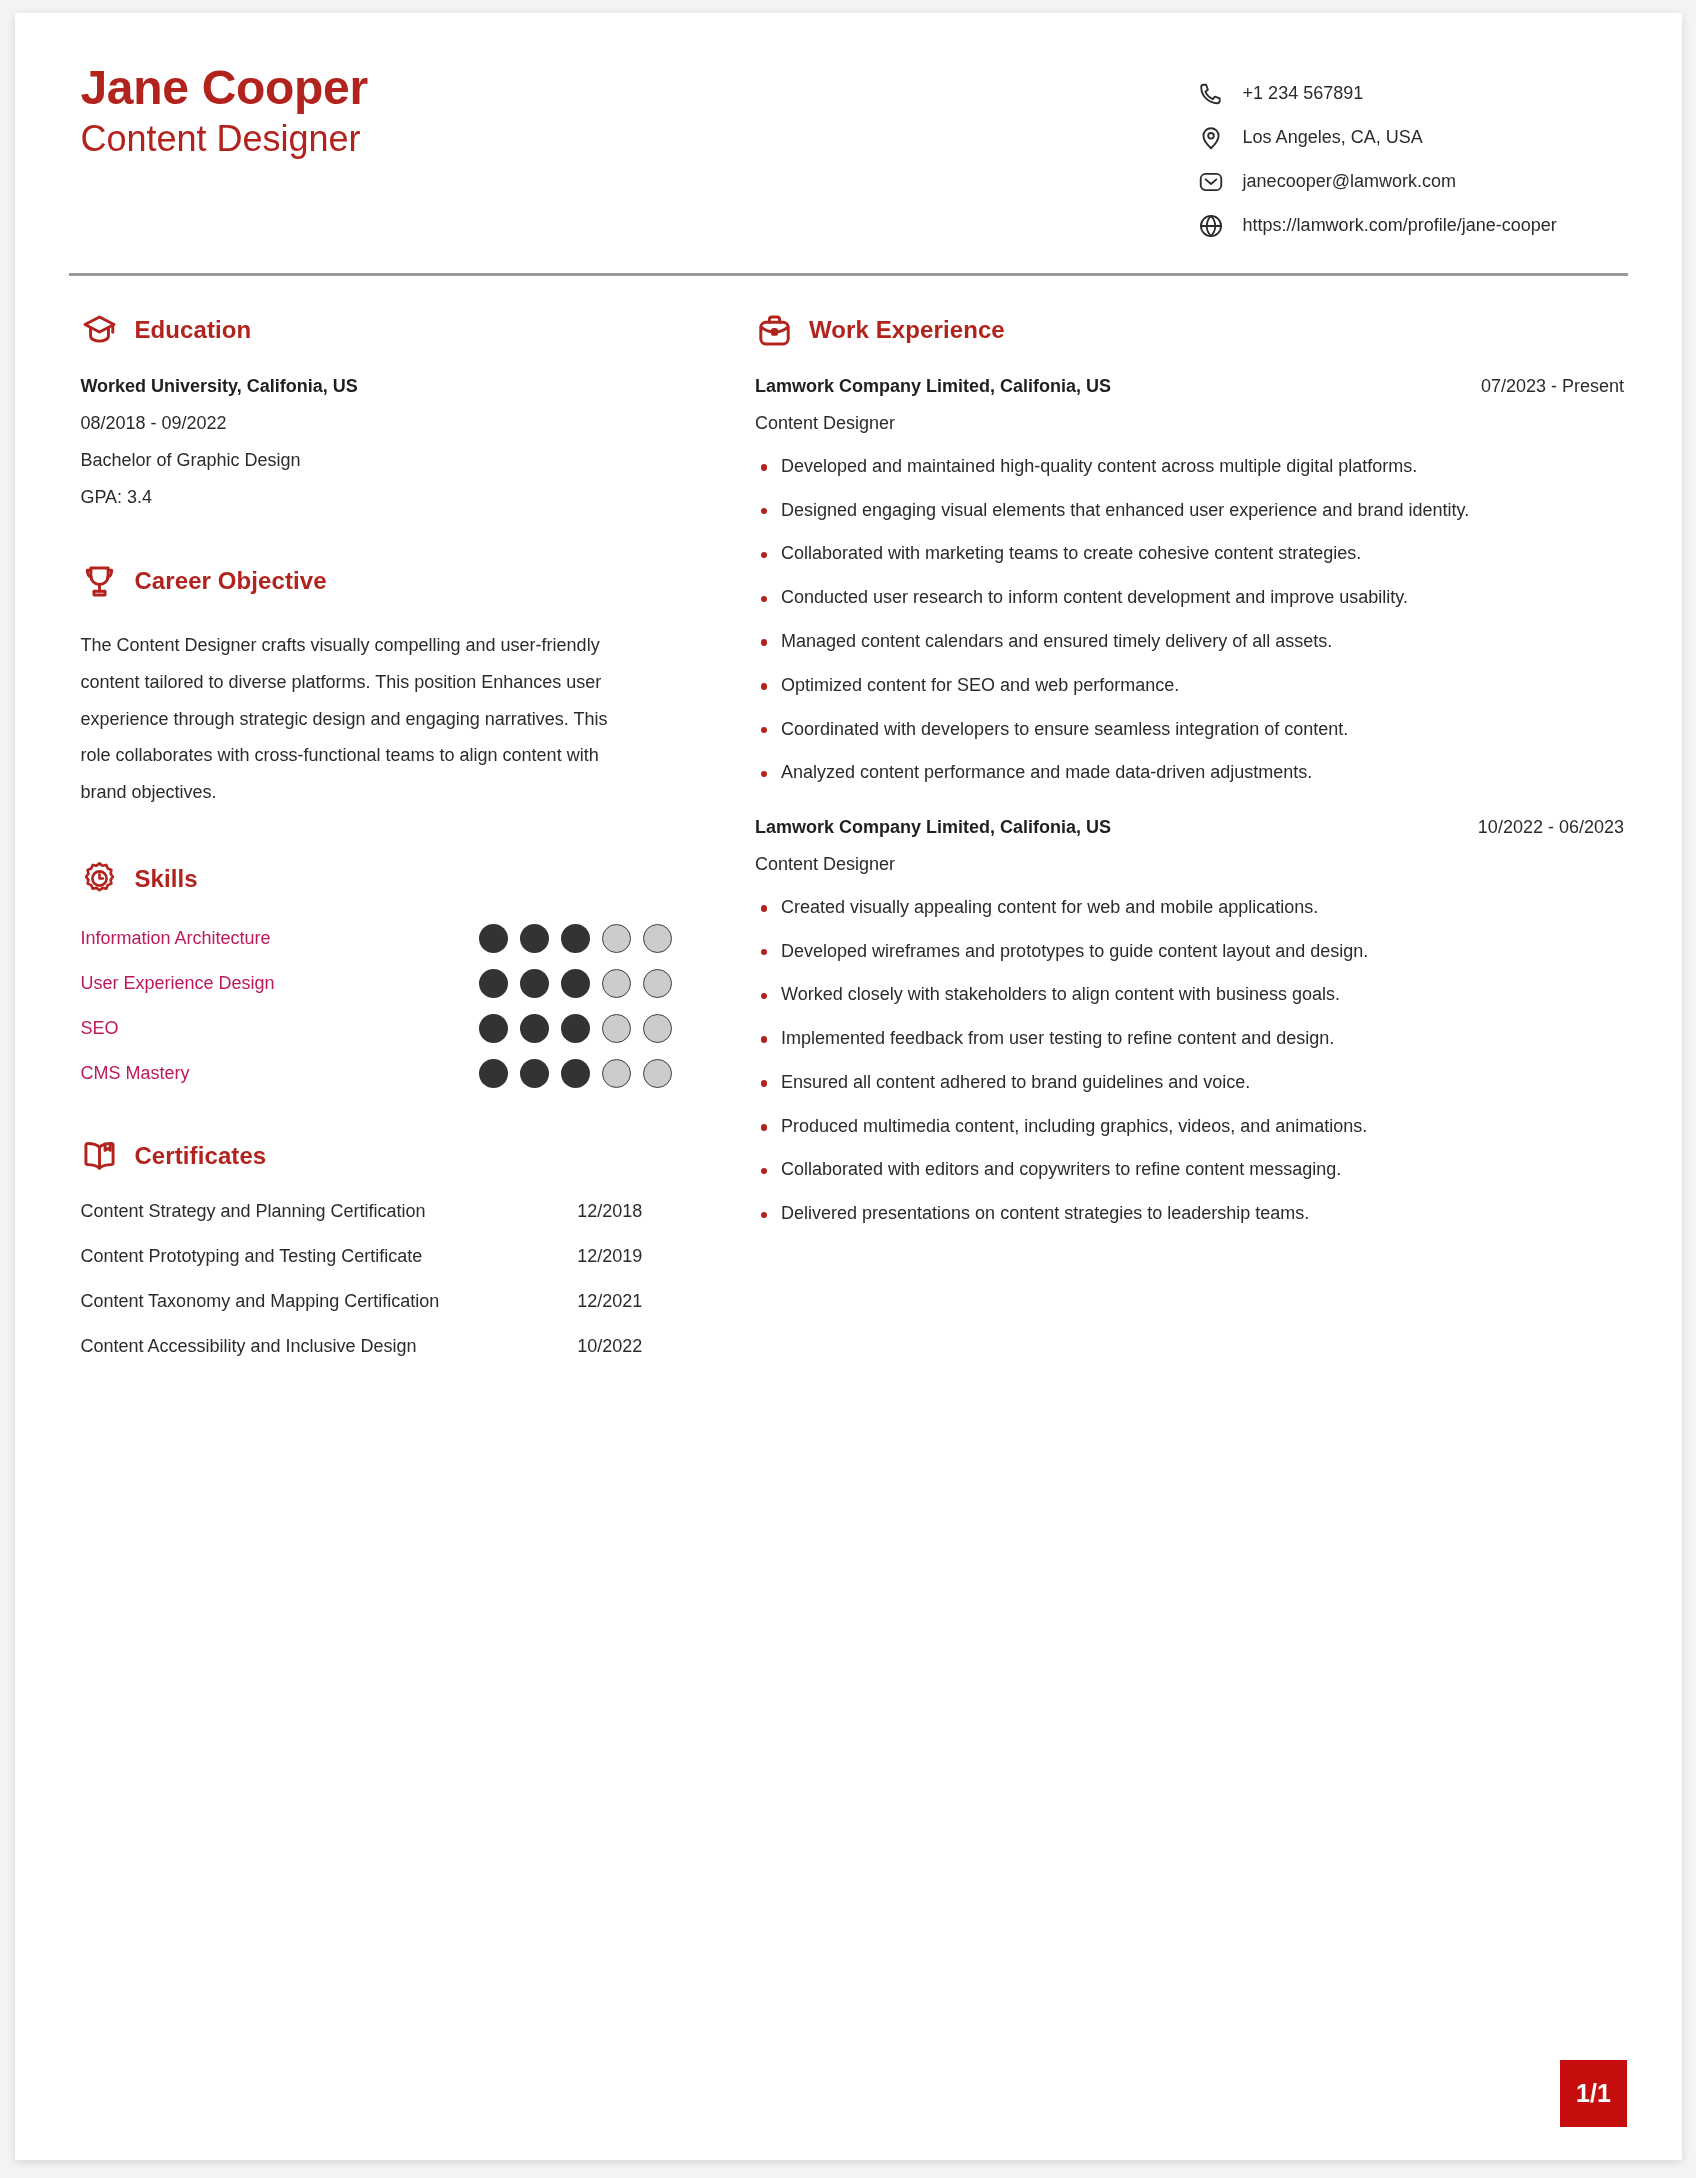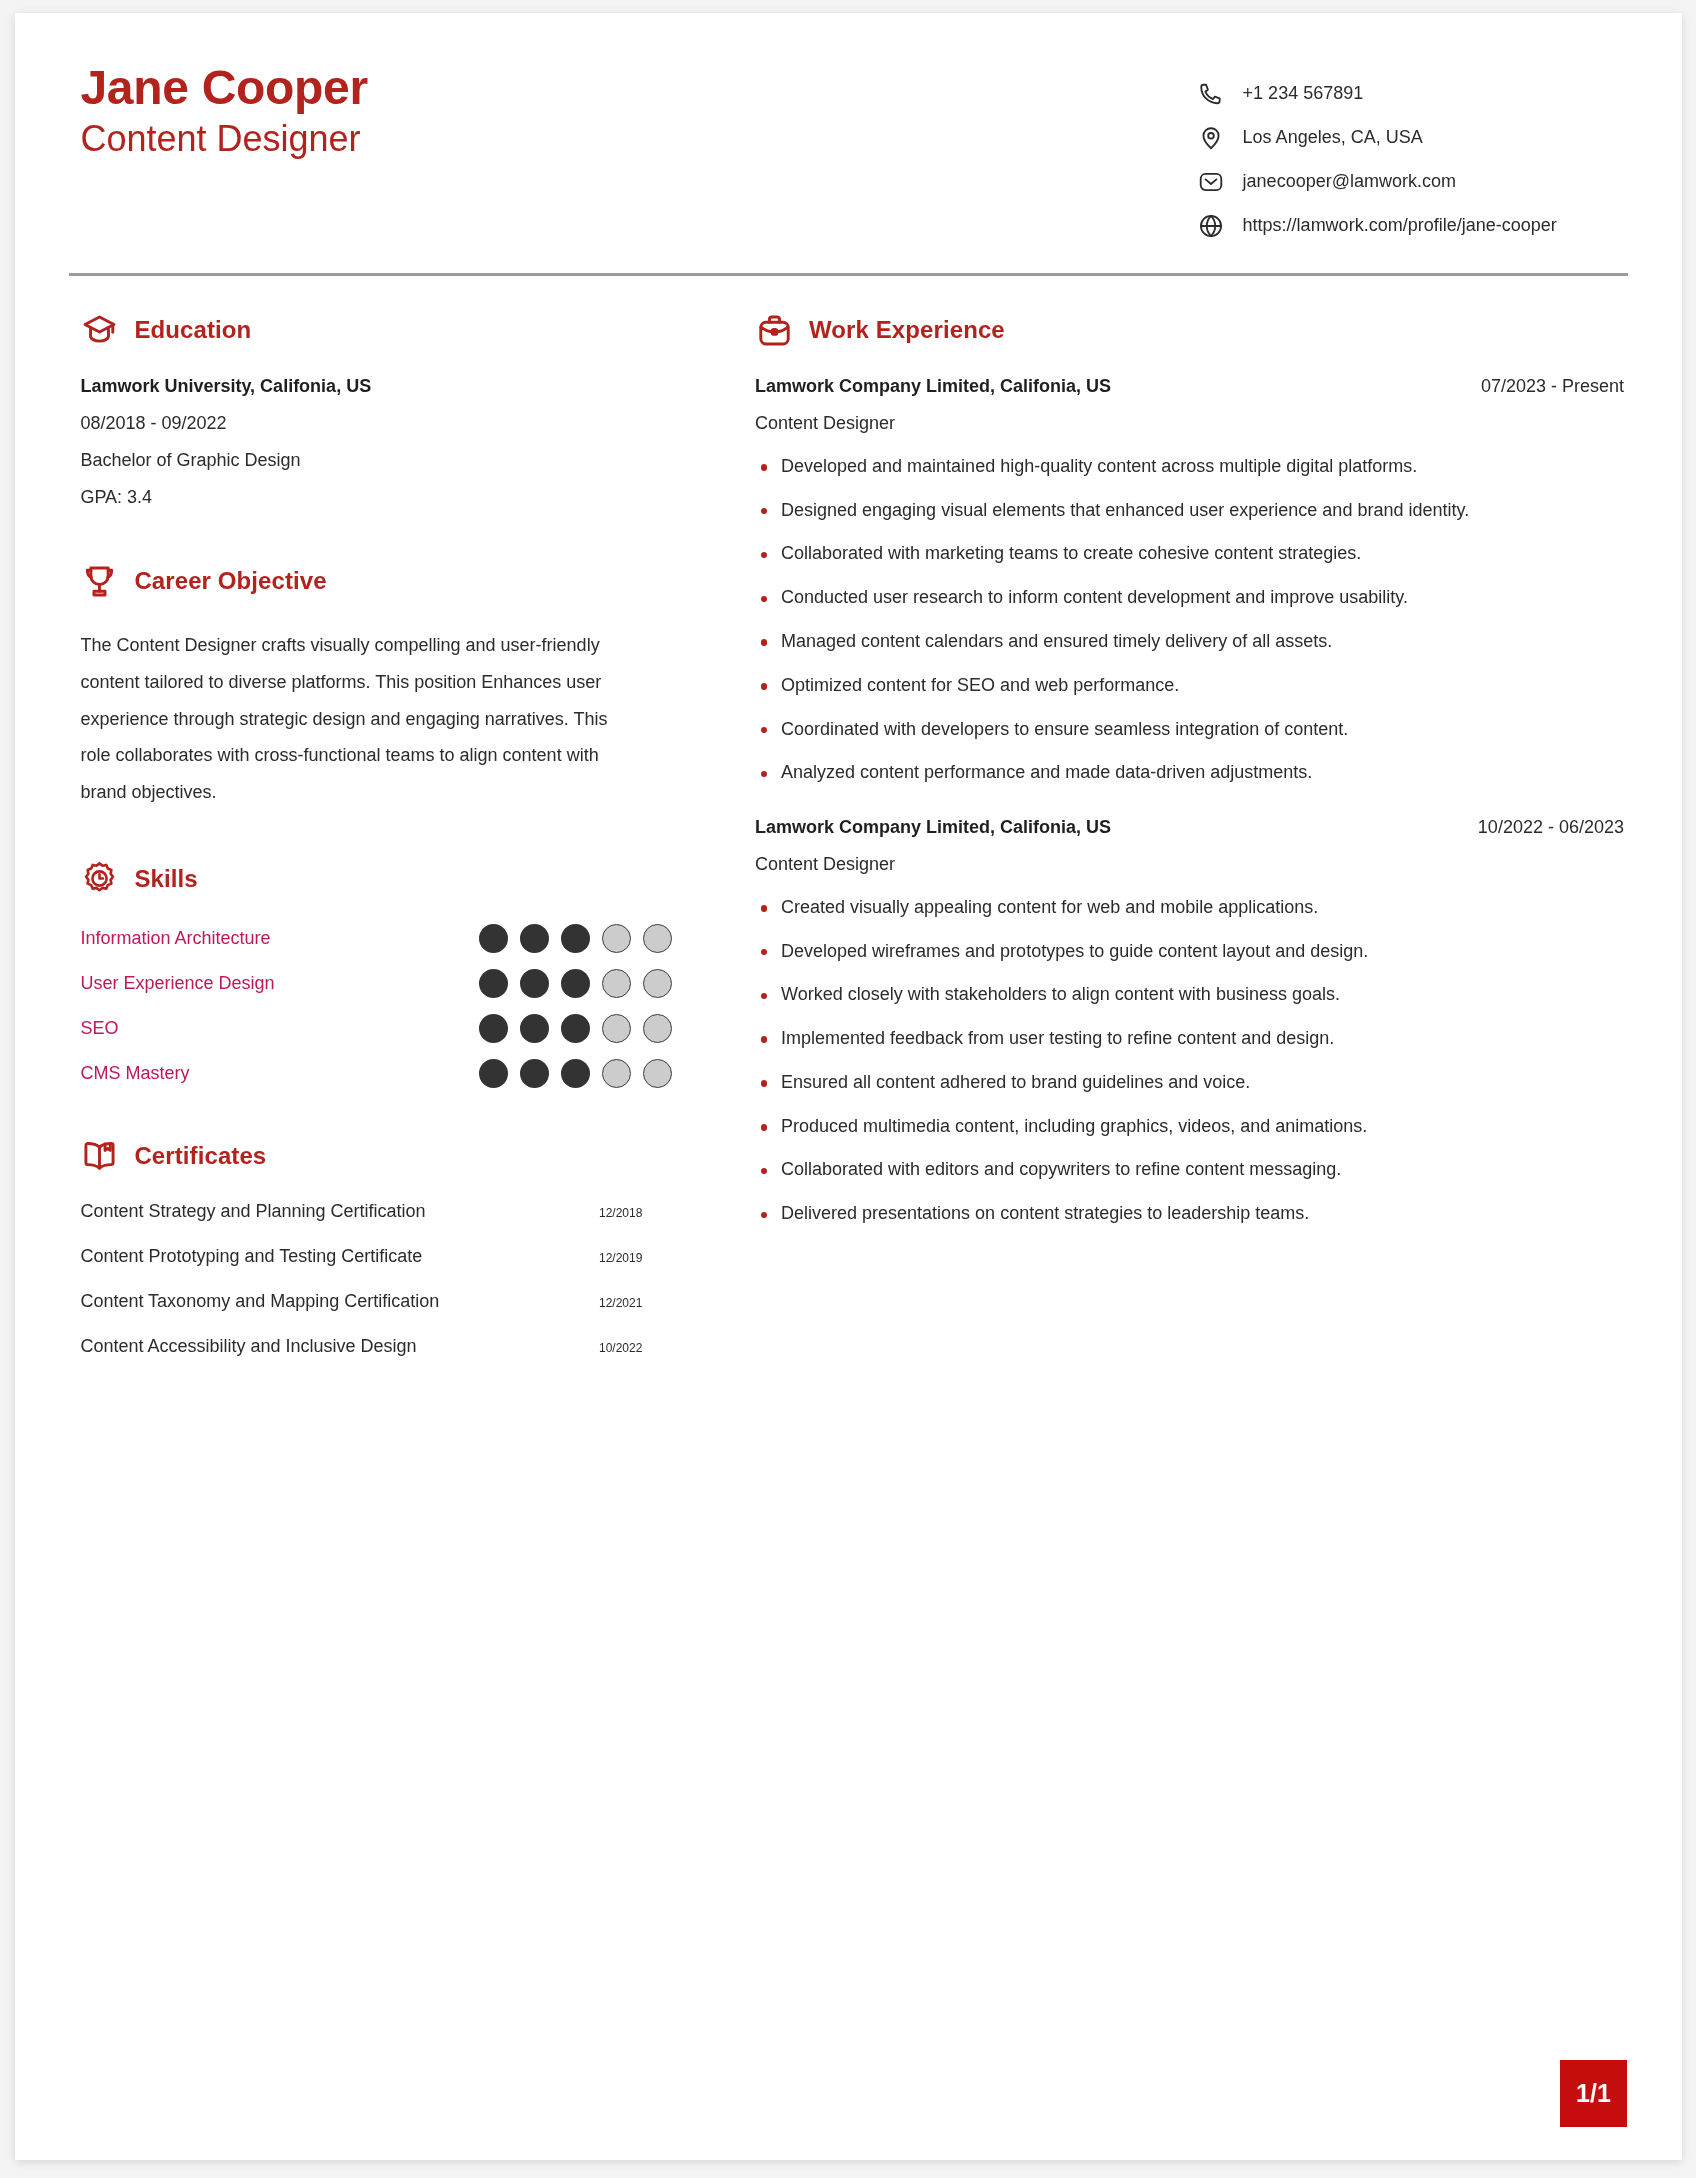--- a/index.html
+++ b/index.html
@@ -154,21 +154,21 @@
 
   
   .cert-row {
     display: flex;
     align-items: baseline;
     margin-bottom: 24px;
     width: 562px;
   }
   .cert-row:last-child { margin-bottom: 0; }
   .cert-name { font-size: 18px; color: #2b2b2b; flex: 1 1 auto; }
-  .cert-date { font-size: 12px; color: #2b2b2b; flex: 0 0 auto; }
+  .cert-date { font-size: 18px; color: #2b2b2b; flex: 0 0 auto; }
 
   
   .job { margin-bottom: 32px; }
   .job:last-child { margin-bottom: 0; }
   .job-head {
     display: flex;
     justify-content: space-between;
     align-items: baseline;
     margin-bottom: 16.7px;
   }
@@ -286,21 +286,21 @@
           <div class="section-head">
             <span class="sico">
               <svg width="37" height="37" viewBox="0 0 24 24" fill="none" stroke="#b3231d" stroke-width="1.9" stroke-linecap="round" stroke-linejoin="round">
                 <path d="M12 3.2 2.6 8.1 12 13l9.4-4.9z"></path>
                 <path d="M6.2 10.4v5.1c0 1.9 2.6 3.4 5.8 3.4s5.8-1.5 5.8-3.4v-5.1"></path>
                 <path d="M20.6 8.6v4.6"></path>
               </svg>
             </span>
             <span class="section-title">Education</span>
           </div>
-          <div class="edu-org">Lamwork University, Califonia, US</div>
+          <div class="edu-org">Worked University, Califonia, US</div>
           <div class="edu-line">08/2018 - 09/2022</div>
           <div class="edu-line">Bachelor of Graphic Design</div>
           <div class="edu-line">GPA: 3.4</div>
         </div>
 
         <div class="gap-lg"></div>
 
         <div class="section">
           <div class="section-head">
             <span class="sico">

